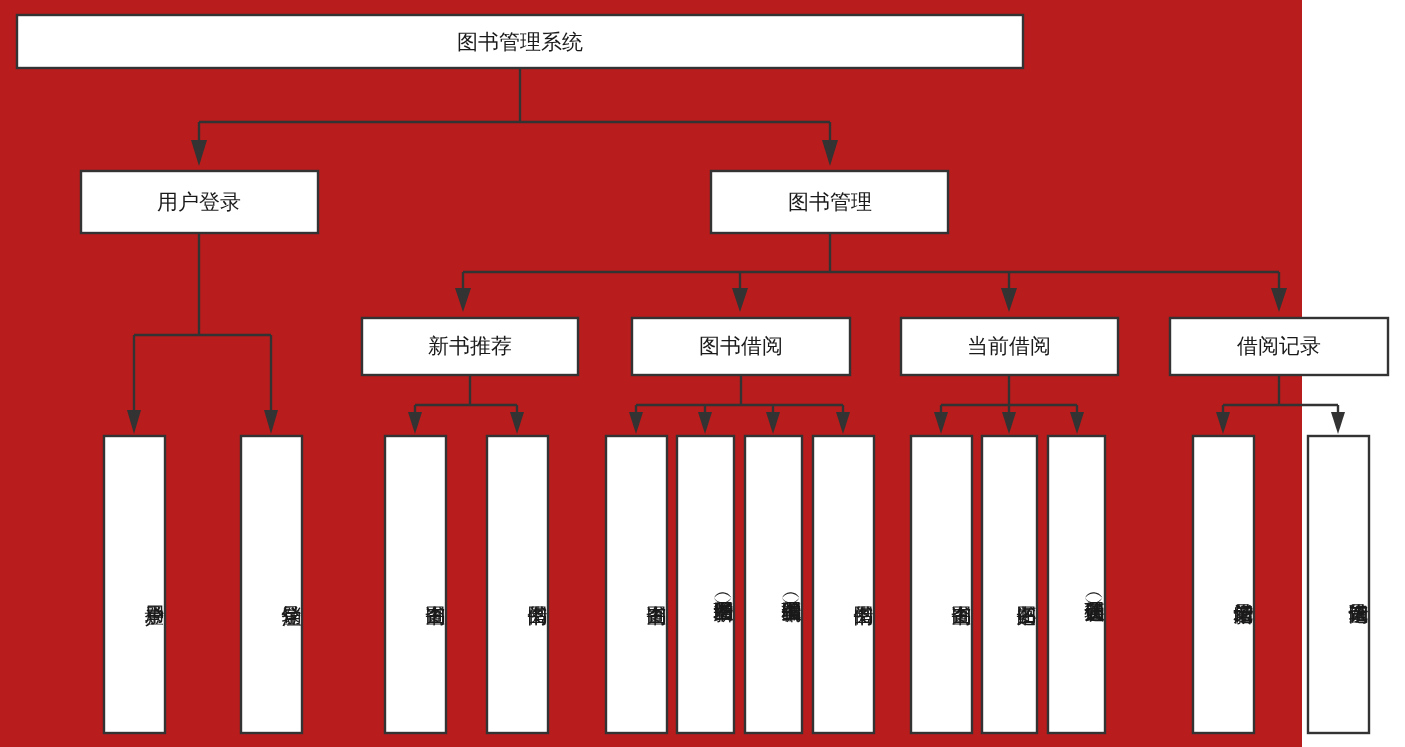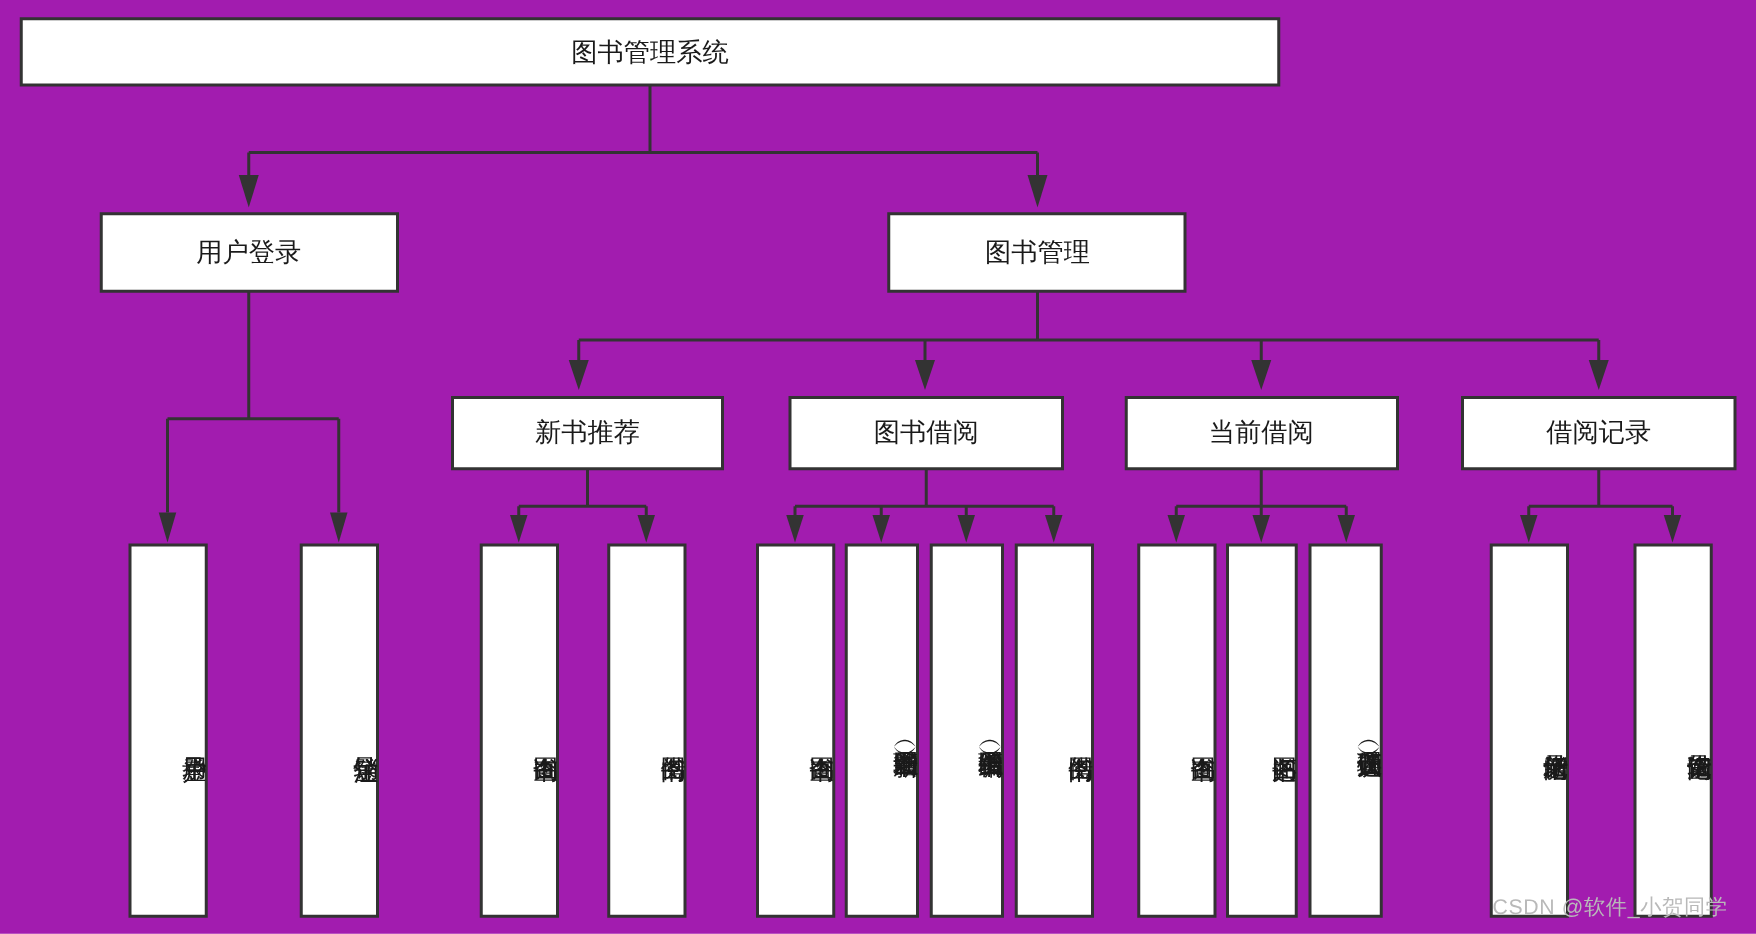--- a/index.html
+++ b/index.html
@@ -9,23 +9,23 @@
     background: #ffffff;
   }
   body {
     width: 1405px;
     height: 747px;
     font-family: "Liberation Sans", "DejaVu Sans", sans-serif;
     overflow: hidden;
   }
   #diagram-root {
     position: relative;
-    width: 1405px;
+    width: 1302px;
     height: 747px;
-    background: #a21caf;
+    background: #b91c1c;
   }
   svg#diagram-svg {
     position: absolute;
     top: 0;
     left: 0;
     width: 1405px;
     height: 747px;
   }
   .node-box {
     fill: #ffffff;
@@ -212,15 +212,14 @@
   <div class="node-label-v" style="left:606px; top:460px; width:61px; height:260px;">查询图书</div>
   <div class="node-label-v" style="left:677px; top:442px; width:57px; height:288px;">新增图书（管理员）</div>
   <div class="node-label-v" style="left:745px; top:442px; width:57px; height:288px;">编辑图书（管理员）</div>
   <div class="node-label-v" style="left:813px; top:460px; width:61px; height:260px;">借阅图书</div>
   <div class="node-label-v" style="left:911px; top:460px; width:61px; height:260px;">查询图书</div>
   <div class="node-label-v" style="left:982px; top:460px; width:55px; height:260px;">归还图书</div>
   <div class="node-label-v" style="left:1048px; top:442px; width:57px; height:288px;">确认归还（管理员）</div>
   <div class="node-label-v" style="left:1193px; top:452px; width:61px; height:272px;">新增借阅记录</div>
   <div class="node-label-v" style="left:1308px; top:452px; width:61px; height:272px;">查询借阅记录</div>
 
-  <div class="watermark" style="left:1194px; top:714px;">CSDN @软件_小贺同学</div>
 
 </div>
 
 </body></html>

